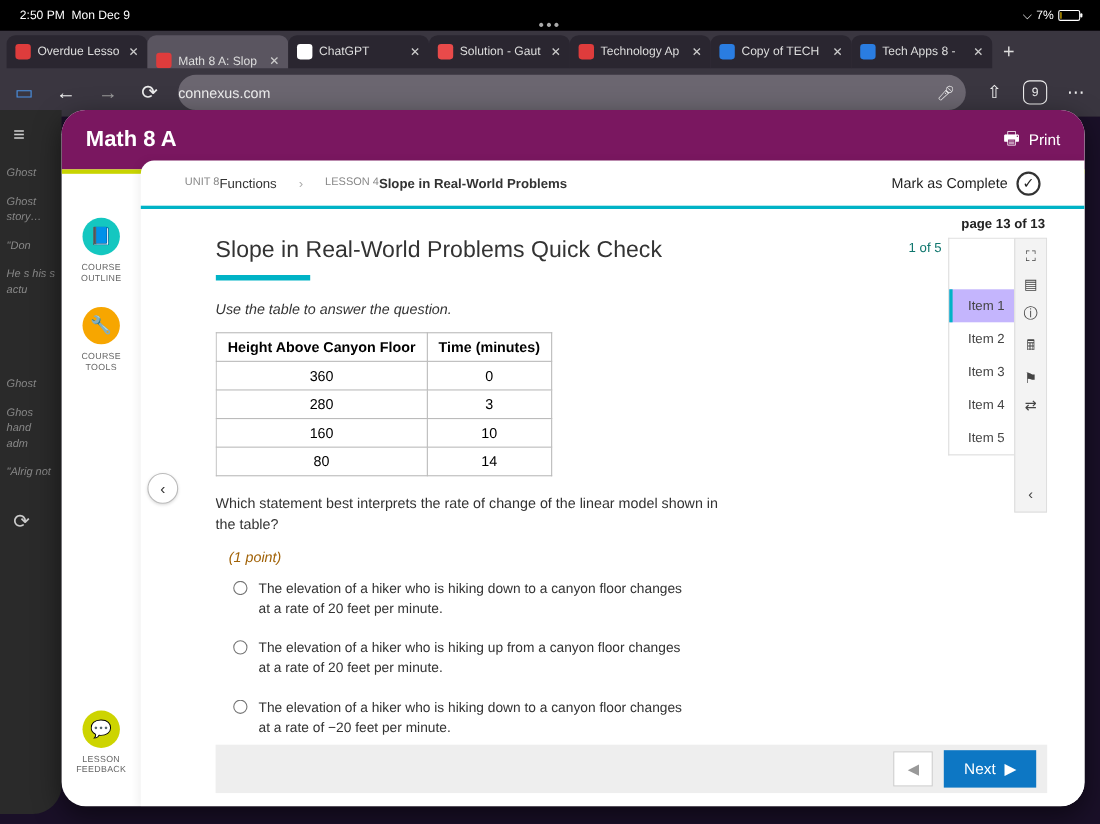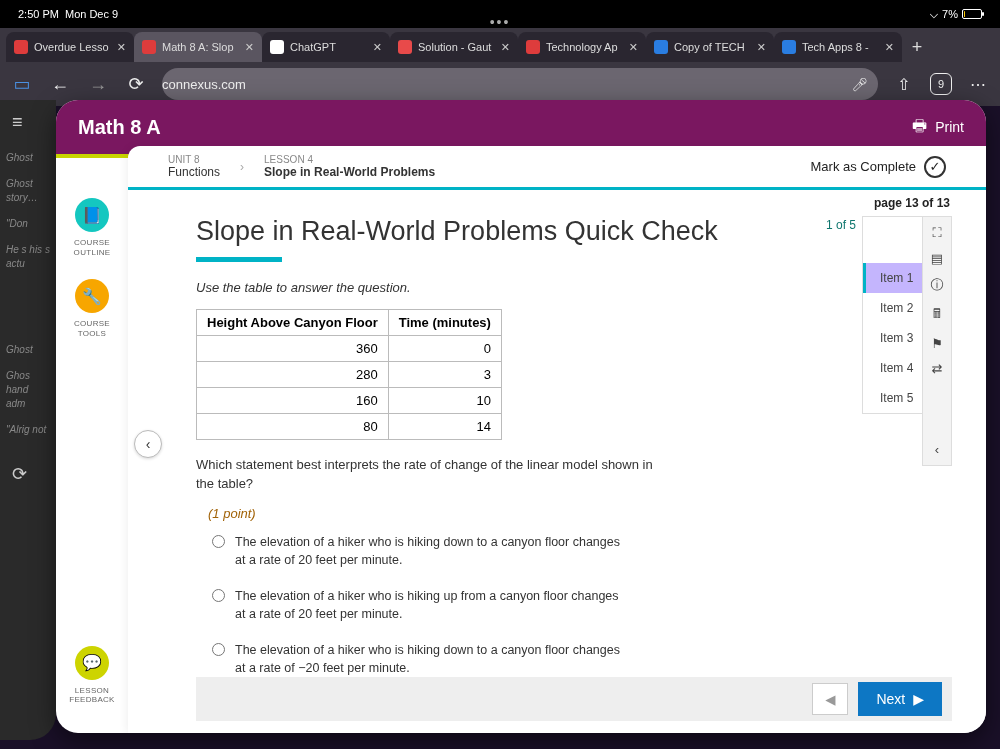--- a/index.html
+++ b/index.html
@@ -11,21 +11,21 @@
   .battery { width:20px; height:10px; border:1px solid #fff; border-radius:2px; position:relative; }
   .battery::after { content:""; position:absolute; right:-3px; top:2px; width:2px; height:4px; background:#fff; border-radius:1px;}
   .battery .fill { position:absolute; left:1px; top:1px; bottom:1px; width:8%; background:#ffcc00; border-radius:1px;}
 
   .floatdots { position:absolute; top:14px; left:50%; transform:translateX(-50%); color:#aaa; font-size:14px; letter-spacing:2px;}
 
   
   .browserchrome { height:78px; background:#3a3640; display:flex; flex-direction:column; }
   .tabstrip { height:34px; display:flex; align-items:flex-end; gap:0; padding:0 6px;}
   .tab { flex:1; max-width:128px; height:30px; background:#2a2630; border-radius:8px 8px 0 0; display:flex; align-items:center; padding:0 8px; color:#ddd; font-size:11px; gap:6px; overflow:hidden; white-space:nowrap;}
-  .tab.active { background:#5a5560;}
+  .tab.active { background:#5a5560;align-items:flex-end;}
   .tab .favico { width:14px; height:14px; border-radius:3px; flex:none;}
   .tab .close { margin-left:auto; color:#ccc; font-size:11px; flex:none;}
   .newtab { width:30px; color:#ddd; font-size:18px; text-align:center; line-height:30px;}
 
   .navrow { height:44px; display:flex; align-items:center; padding:0 10px; gap:14px;}
   .navbtn { width:24px; height:24px; color:#999; font-size:18px; text-align:center; line-height:24px;}
   .navbtn.enabled { color:#eee;}
   .urlbar { flex:1; height:32px; background:#6b6670; border-radius:16px; display:flex; align-items:center; justify-content:center; color:#eee; font-size:13px; gap:8px; position:relative;}
   .micicon { margin-left:auto; margin-right:10px; color:#eee;}
   .rightctrl { color:#eee; font-size:16px; width:24px; text-align:center;}
@@ -44,40 +44,40 @@
   .yellowstrip { height:4px; background:#c8d400;}
 
   .appbody { position:absolute; top:58px; bottom:0; left:0; right:0; display:flex;}
   .leftrail { width:72px; display:flex; flex-direction:column; align-items:center; gap:22px; padding-top:40px;}
   .railbtn { display:flex; flex-direction:column; align-items:center; gap:6px; width:64px;}
   .railcirc { width:34px; height:34px; border-radius:50%; display:flex; align-items:center; justify-content:center; color:#fff; font-size:16px;}
   .raillabel { font-size:8px; color:#666; text-align:center; line-height:1.2; letter-spacing:0.3px;}
 
   .contentpane { flex:1; position:relative; background:#fff; border-radius:12px 0 0 0; margin-top:-12px; box-shadow:-2px 0 8px rgba(0,0,0,0.06);}
   .crumbrow { height:44px; border-bottom:3px solid #00b3c6; display:flex; align-items:center; padding:0 40px;}
-  .crumbcol { display:flex; flex-direction:column; font-size:11px;}
+  .crumbcol { display:flex; font-size:11px;}
   .crumbcol .sup { color:#888; font-size:10px;}
   .crumbcol .sub { color:#333; font-size:12px;}
   .crumbcaret { color:#aaa; margin:0 20px; font-size:12px;}
   .markcomplete { margin-left:auto; display:flex; align-items:center; gap:8px; color:#222; font-size:13px;}
   .checkcirc { width:22px; height:22px; border:2px solid #333; border-radius:50%; display:flex; align-items:center; justify-content:center; font-size:13px;}
 
   .pagenum { text-align:right; font-size:12px; font-weight:600; padding:6px 36px 2px 0; color:#222;}
 
   .quizarea { position:absolute; top:70px; bottom:56px; left:68px; right:34px; overflow:hidden;}
-  .quiztitle { font-size:27px; color:#333; font-weight:400;}
+  .quiztitle { font-size:21px; color:#333; font-weight:400;}
   .titleline { width:86px; height:5px; background:#00b3c6; margin:10px 0 18px; position:relative;}
   .titleline::after { content:""; position:absolute; left:0; right:-520px; top:2px; height:1px; background:#e3e3e3; z-index:-1;}
 
   .countof { position:absolute; right:96px; top:2px; font-size:12px; color:#0f766e;}
 
   .instr { font-style:italic; font-size:13px; color:#333; margin-bottom:14px;}
 
   table.data { border-collapse:collapse; font-size:13px; margin-bottom:16px;}
-  table.data th, table.data td { border:1px solid #bbb; padding:5px 10px; text-align:right;}
+  table.data th, table.data td { border:1px solid #bbb; padding:5px 10px; text-align:center;}
   table.data th { font-weight:700;}
 
   .qtext { font-size:13px; color:#333; line-height:1.45; max-width:460px;}
   .points { font-style:italic; font-size:13px; color:#a16207; margin:12px 0 12px 12px;}
   .opts { display:flex; flex-direction:column; gap:18px; margin-left:16px;}
   .opt { display:flex; gap:10px; align-items:flex-start; max-width:420px;}
   .opt input { margin-top:2px;}
   .opt span { font-size:12.5px; color:#333; line-height:1.45;}
 
   

